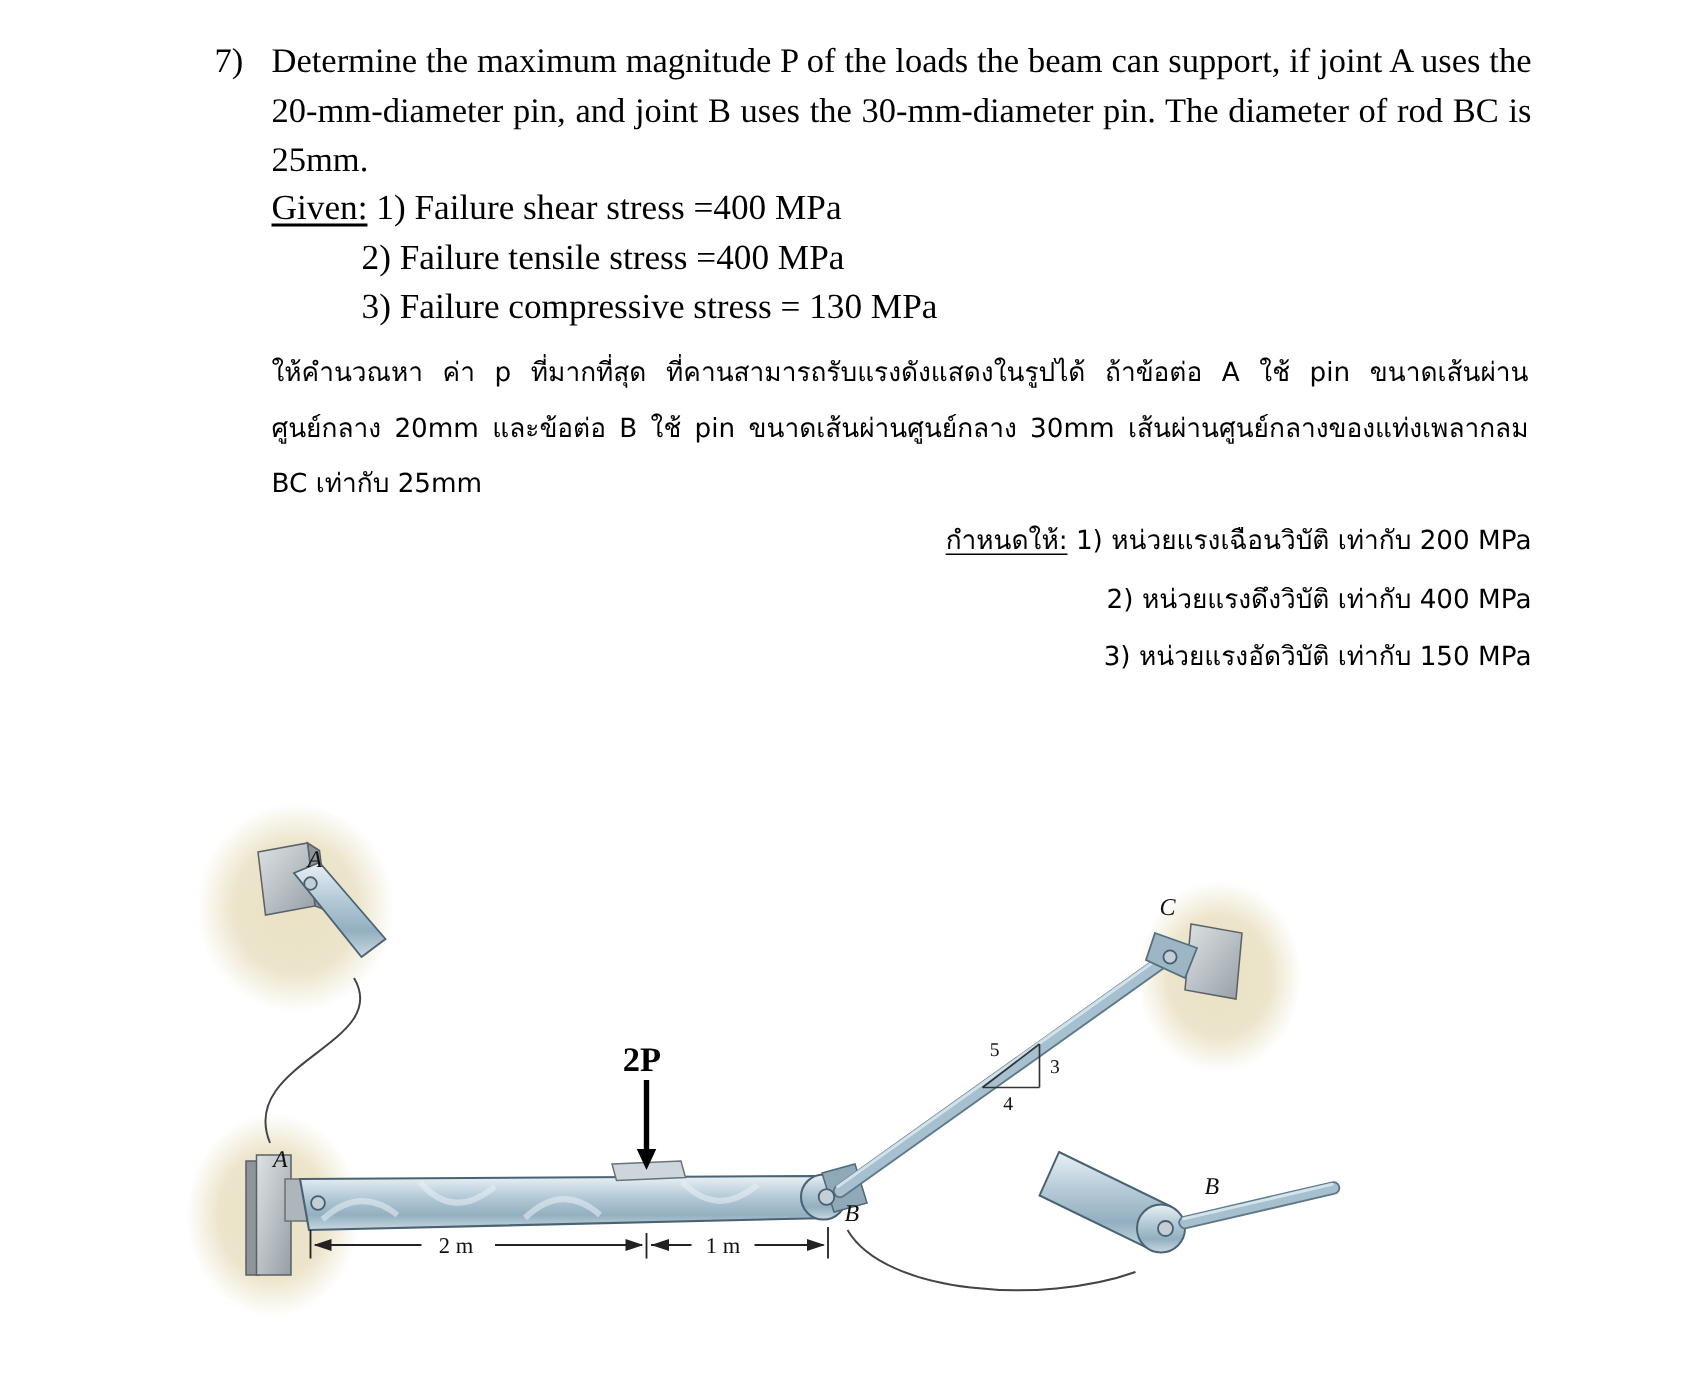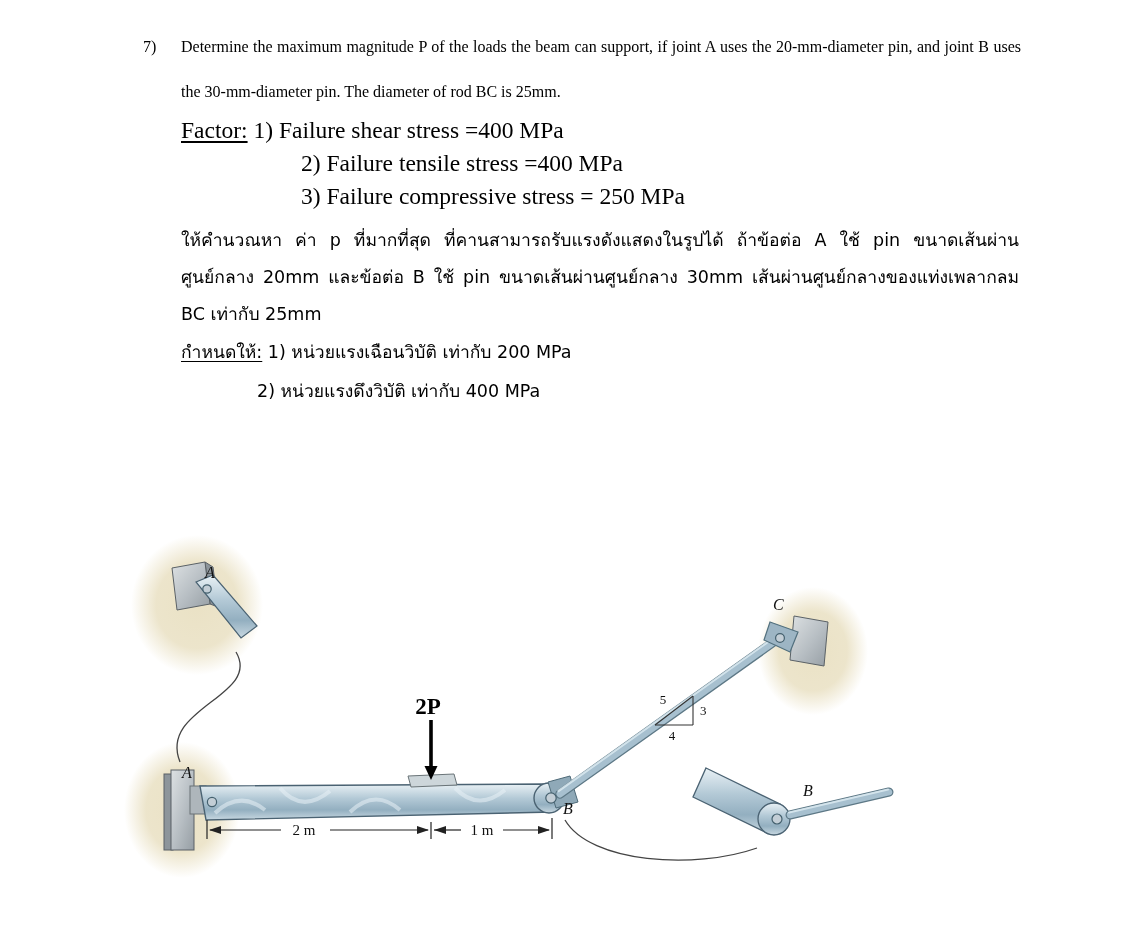--- a/index.html
+++ b/index.html
@@ -11,37 +11,38 @@
     color: #000;
     overflow: hidden;
   }
   .textblock {
     position: absolute;
     left: 143px; top: 24px;
     width: 878px;
   }
   .stmt {
     margin: 0;
-    font-size: 16px;
-    line-height: 45px;
+    font-size: 23px;
+    line-height: 33px;
     text-align: justify;
     padding-left: 38px;
     text-indent: -38px;
   }
   .pnum { display: inline-block; width: 38px; text-indent: 0; }
   .given {
     margin-left: 38px;
     font-size: 23.5px;
     line-height: 33px;
   }
-  .given .indent { margin-left: 120px; }
+  .given .indent { margin-left: 60px; }
   .ul { text-decoration: underline; text-underline-offset: 3px; }
   .thai {
     font-family: "DejaVu Sans", sans-serif;
     font-size: 17.5px;
+    text-align: right;
   }
   .thai-stmt {
     margin: 9px 0 0 38px;
     line-height: 37px;
     text-align: justify;
     width: 838px;
   }
   .thai-given {
     margin-left: 38px;
     line-height: 38.5px;
@@ -59,30 +60,31 @@
 </style>
 </head>
 <body>
 
 <div class="page">
 
   <div class="textblock">
     <p class="stmt"><span class="pnum">7)</span><span>Determine the maximum magnitude P of the loads the beam can support, if joint A uses the 20-mm-diameter pin, and joint B uses the 30-mm-diameter pin. The diameter of rod BC is 25mm.</span></p>
 
     <div class="given">
-      <div><span class="ul">Factor:</span> <span>1) Failure shear stress =400 MPa</span></div>
+      <div><span class="ul">Given:</span> <span>1) Failure shear stress =400 MPa</span></div>
       <div class="indent">2) Failure tensile stress =400 MPa</div>
-      <div class="indent">3) Failure compressive stress = 250 MPa</div>
+      <div class="indent">3) Failure compressive stress = 130 MPa</div>
     </div>
 
     <p class="thai thai-stmt">ให้คำนวณหา ค่า p ที่มากที่สุด ที่คานสามารถรับแรงดังแสดงในรูปได้ ถ้าข้อต่อ A ใช้ pin ขนาดเส้นผ่านศูนย์กลาง 20mm และข้อต่อ B ใช้ pin ขนาดเส้นผ่านศูนย์กลาง 30mm เส้นผ่านศูนย์กลางของแท่งเพลากลม BC เท่ากับ 25mm</p>
 
     <div class="thai thai-given">
       <div><span class="ul">กำหนดให้:</span> <span>1) หน่วยแรงเฉือนวิบัติ เท่ากับ 200 MPa</span></div>
       <div class="indent">2) หน่วยแรงดึงวิบัติ เท่ากับ 400 MPa</div>
+      <div class="indent">3) หน่วยแรงอัดวิบัติ เท่ากับ 150 MPa</div>
     </div>
   </div>
 
   <svg class="figure" width="1132" height="410" viewBox="0 0 1132 410">
     <defs>
       <radialGradient id="halo">
         <stop offset="0%" stop-color="#e9e0c2" stop-opacity="0.95"></stop>
         <stop offset="62%" stop-color="#e9e0c2" stop-opacity="0.85"></stop>
         <stop offset="100%" stop-color="#e9e0c2" stop-opacity="0"></stop>
       </radialGradient>

